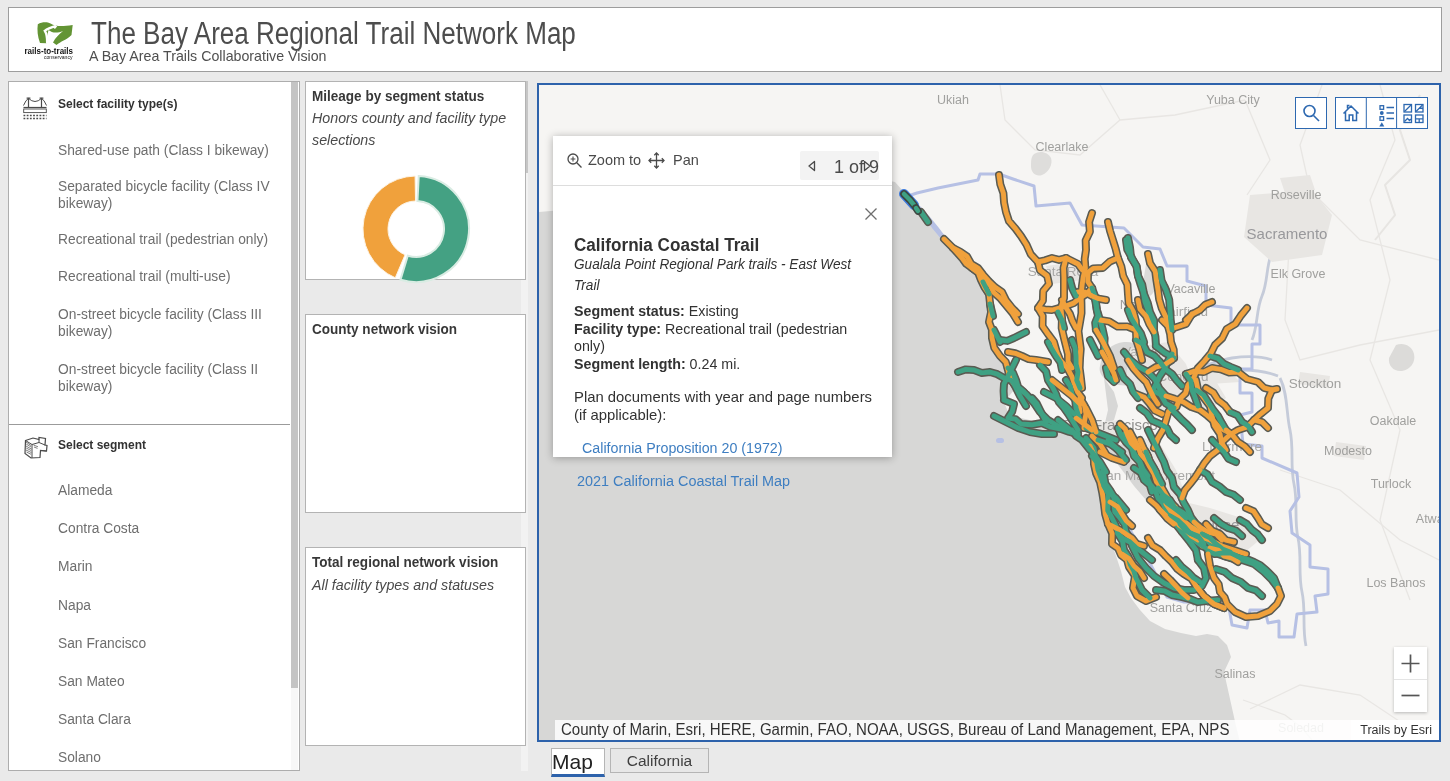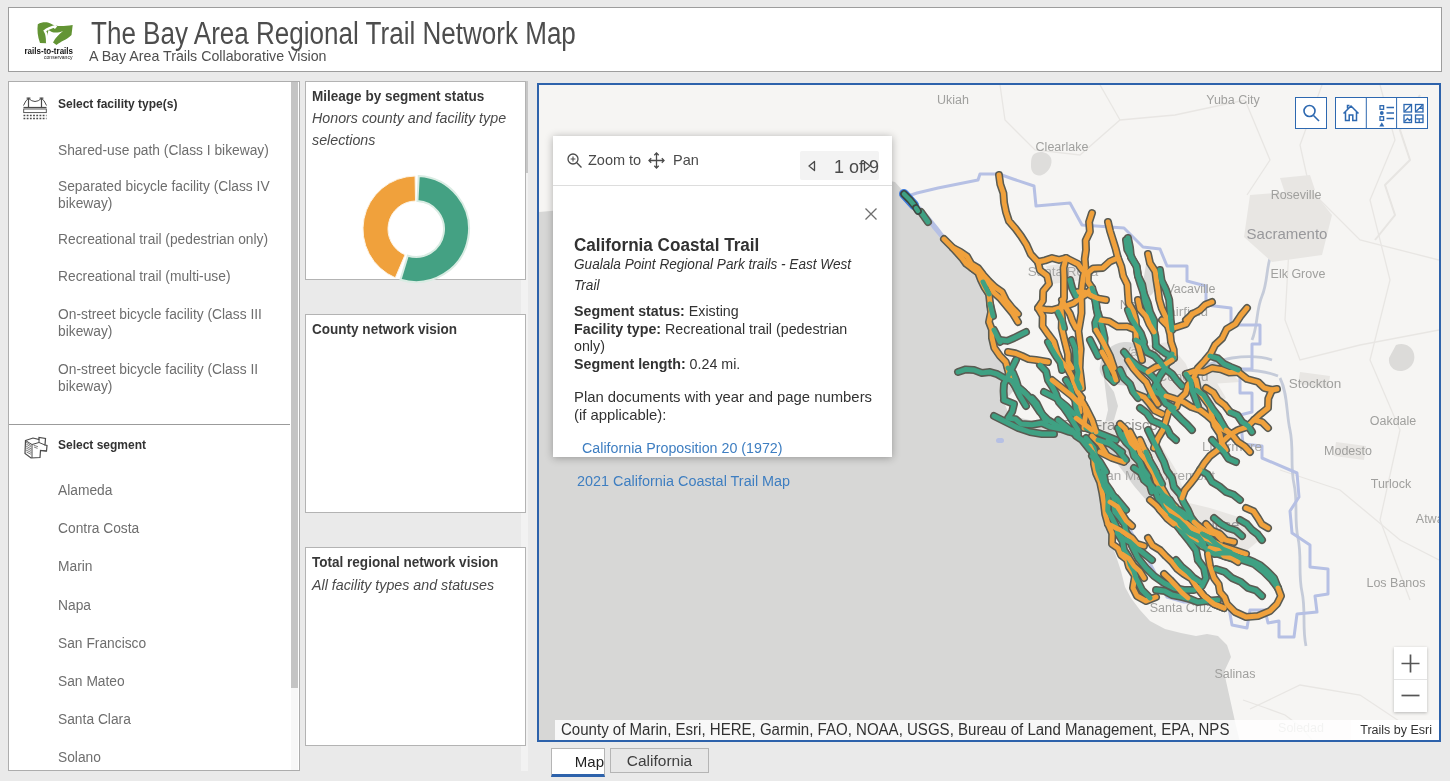--- a/index.html
+++ b/index.html
@@ -540,15 +540,15 @@
     <div class="abs" style="left:21px;top:99px;font-weight:bold;font-size:18px;color:#323232;white-space:nowrap;transform:scaleX(0.95);transform-origin:left top;">California Coastal Trail</div>
     <div class="abs cx" style="left:21px;top:117px;font-style:italic;font-size:15.5px;color:#323232;line-height:21.4px;transform:scaleX(0.877);">Gualala Point Regional Park trails - East West<br>Trail</div>
     <div class="abs cx" style="left:21px;top:166px;font-size:15px;color:#323232;line-height:17.6px;transform:scaleX(0.95);"><b>Segment status:</b> Existing<br><b>Facility type:</b> Recreational trail (pedestrian<br>only)<br><b>Segment length:</b> 0.24 mi.</div>
     <div class="abs cx" style="left:21px;top:252px;font-size:15px;color:#323232;line-height:17.6px;transform:scaleX(0.99);">Plan documents with year and page numbers<br>(if applicable):</div>
     <div class="abs link cx" style="left:29px;top:303px;font-size:15.5px;transform:scaleX(0.92);">California Proposition 20 (1972)</div>
     <div class="abs link cx" style="left:24px;top:336px;font-size:15.5px;transform:scaleX(0.93);">2021 California Coastal Trail Map</div>
   </div>
 </div>
 
 <div id="tabs">
-  <div class="abs" style="left:0;top:0;width:54px;height:29px;background:#fff;border:1px solid #b5b5b5;border-bottom:3px solid #2d62ab;text-align:right;font-size:15px;color:#222;line-height:25px;">Map</div>
+  <div class="abs" style="left:0;top:0;width:54px;height:29px;background:#fff;border:1px solid #b5b5b5;border-bottom:3px solid #2d62ab;text-align:left;font-size:21px;color:#222;line-height:25px;">Map</div>
   <div class="abs" style="left:59px;top:0;width:99px;height:25px;background:#e7e7e7;border:1px solid #b5b5b5;text-align:center;font-size:15.5px;color:#3f3f3f;line-height:23px;">California</div>
 </div>
 
 </body></html>

